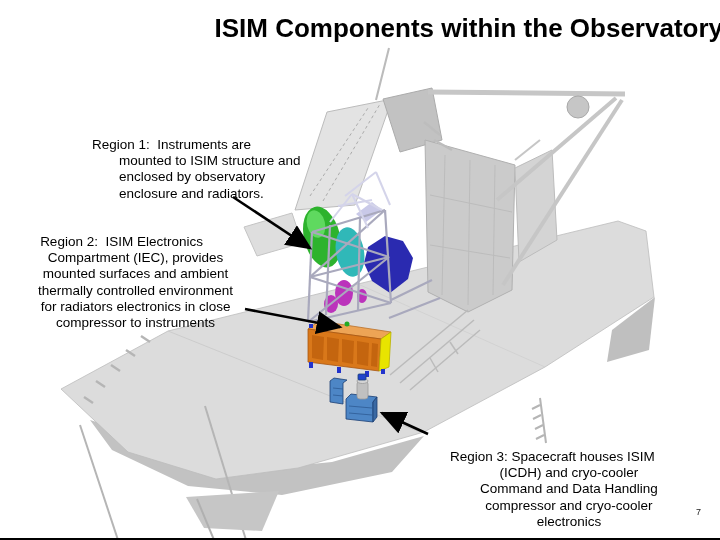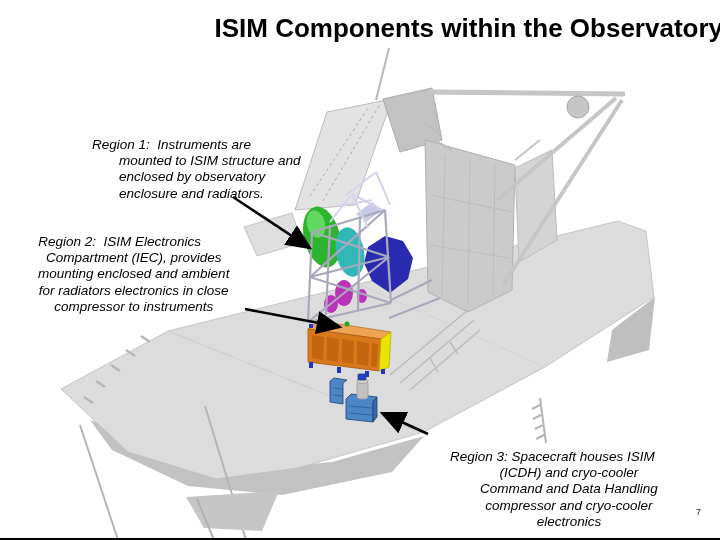--- a/index.html
+++ b/index.html
@@ -7,21 +7,21 @@
     width:720px;height:540px;position:relative;overflow:hidden;
     font-family:"Liberation Sans", sans-serif;
   }
   .slide{position:absolute;inset:0;background:#ffffff;}
   .title{
     position:absolute;top:10px;left:0;width:720px;margin:3px;
     text-align:right;font-size:26px;font-weight:700;color:#000;
   }
   .scene{position:absolute;left:0;top:0;width:720px;height:540px;}
   .note{position:absolute;font-size:13.5px;line-height:16.2px;color:#000;--ind:27px;}
-  .note .ln{white-space:pre;padding-left:var(--ind);font-style:italic;}
+  .note .ln{white-space:pre;padding-left:var(--ind);}
   .note .ln.first{padding-left:0;}
   #region1{left:92px;top:137px;}
   #region2{left:10px;top:234px;text-align:center;--ind:28px;}
   #region3{left:447px;top:449px;text-align:center;--ind:33px;}
   .pageno{position:absolute;left:696px;top:507px;font-size:9px;color:#222;}
   .bottom-rule{position:absolute;left:0;bottom:0;width:720px;height:2px;background:#000;}
 </style>
 </head>
 <body>
 
@@ -196,21 +196,22 @@
   <div class="note" id="region1">
     <div class="ln first">Region 1:  Instruments are</div>
     <div class="ln">mounted to ISIM structure and</div>
     <div class="ln">enclosed by observatory</div>
     <div class="ln">enclosure and radiators.</div>
   </div>
 
   <div class="note" id="region2">
     <div class="ln first">Region 2:  ISIM Electronics</div>
     <div class="ln">Compartment (IEC), provides</div>
-    <div class="ln">mounting enclosed and ambient</div>
+    <div class="ln">mounted surfaces and ambient</div>
+    <div class="ln">thermally controlled environment</div>
     <div class="ln">for radiators electronics in close</div>
     <div class="ln">compressor to instruments</div>
   </div>
 
   <div class="note" id="region3">
     <div class="ln first">Region 3: Spacecraft houses ISIM</div>
     <div class="ln">(ICDH) and cryo-cooler</div>
     <div class="ln">Command and Data Handling</div>
     <div class="ln">compressor and cryo-cooler</div>
     <div class="ln">electronics</div>

